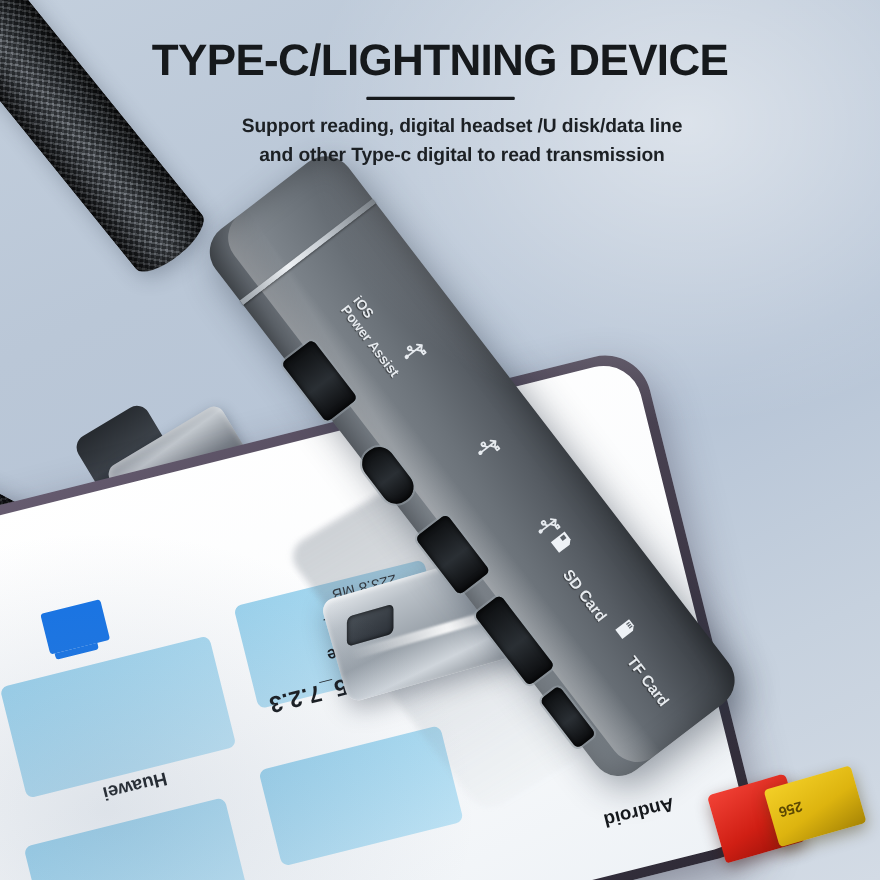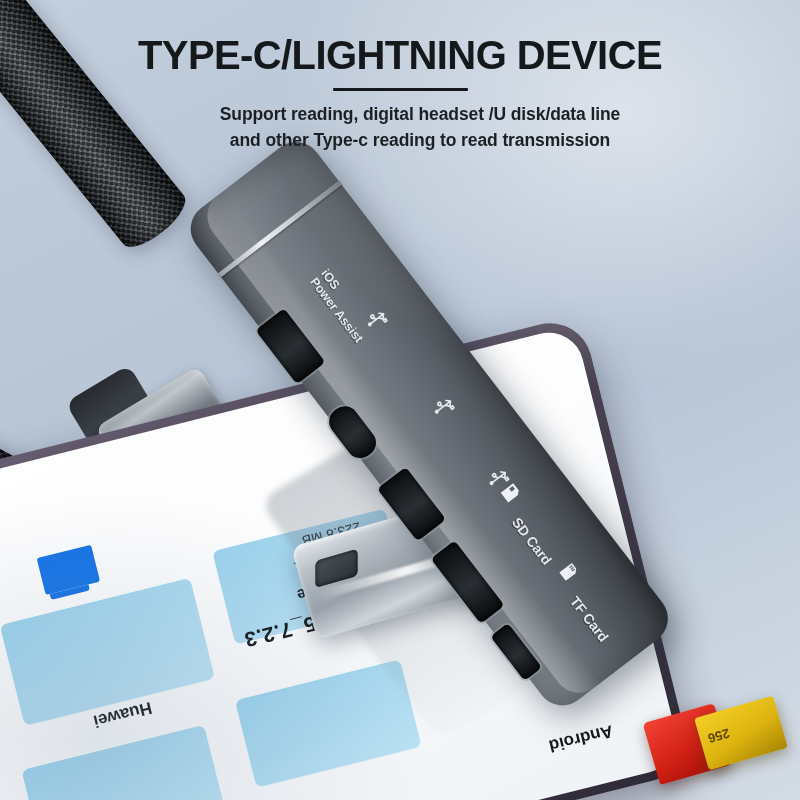--- a/index.html
+++ b/index.html
@@ -337,16 +337,16 @@
 
   <div class="layer" id="sd-card-red"></div>
   <div class="layer" id="tf-card-yellow">
     <div id="tf-card-capacity">256</div>
   </div>
 
   <div class="headings">
     <div class="title">TYPE-C/LIGHTNING DEVICE</div>
     <div class="title-rule"></div>
     <div class="subtitle">Support reading, digital headset /U disk/data line</div>
-    <div class="subtitle">and other Type-c reading to read transmission</div>
+    <div class="subtitle">and other Type-c digital to read transmission</div>
   </div>
 
 </div>
 
 </body></html>

